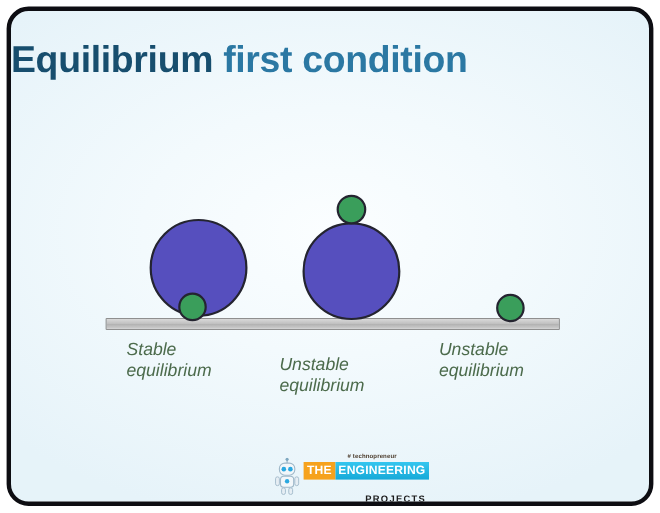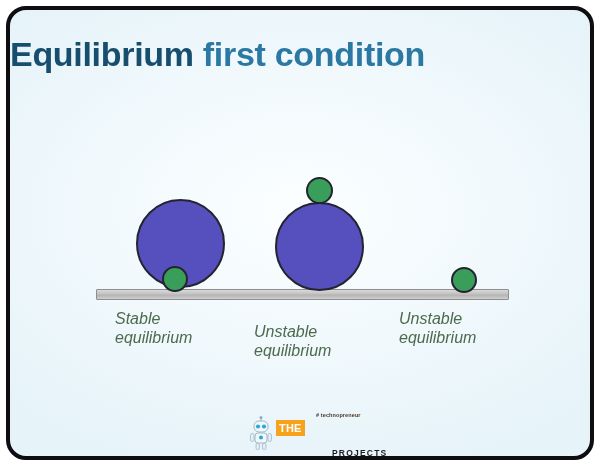--- a/index.html
+++ b/index.html
@@ -227,19 +227,20 @@
         <rect x="2.5" y="17.5" width="3.5" height="8" rx="1.7" fill="#e6eef4" stroke="#9fb8c9" stroke-width="0.8"></rect>
         <rect x="20" y="17.5" width="3.5" height="8" rx="1.7" fill="#e6eef4" stroke="#9fb8c9" stroke-width="0.8"></rect>
         <rect x="8" y="27.5" width="3.5" height="6" rx="1.6" fill="#e6eef4" stroke="#9fb8c9" stroke-width="0.8"></rect>
         <rect x="14.5" y="27.5" width="3.5" height="6" rx="1.6" fill="#e6eef4" stroke="#9fb8c9" stroke-width="0.8"></rect>
       </svg>
 
       <div class="logo-tag"># technopreneur</div>
 
       <div class="logo-row">
         <span class="badge-the">THE</span>
+        <span class="badge-eng">ENGINEERING</span>
       </div>
 
       <div class="logo-projects">PROJECTS</div>
     </div>
 
   </div>
 </div>
 
 </body></html>

